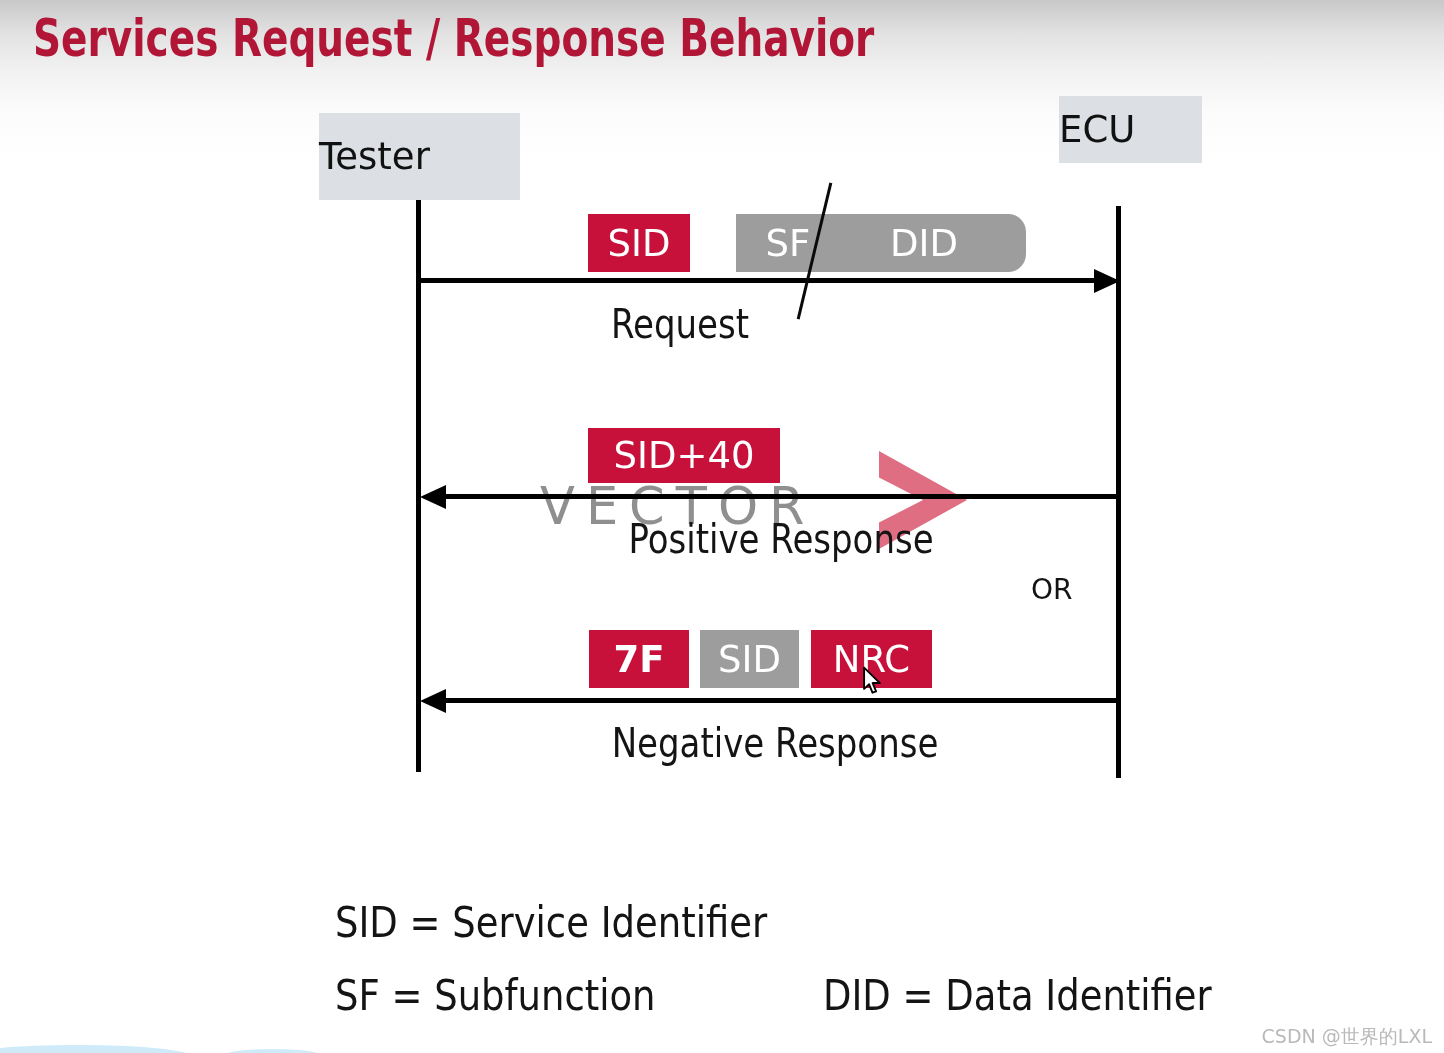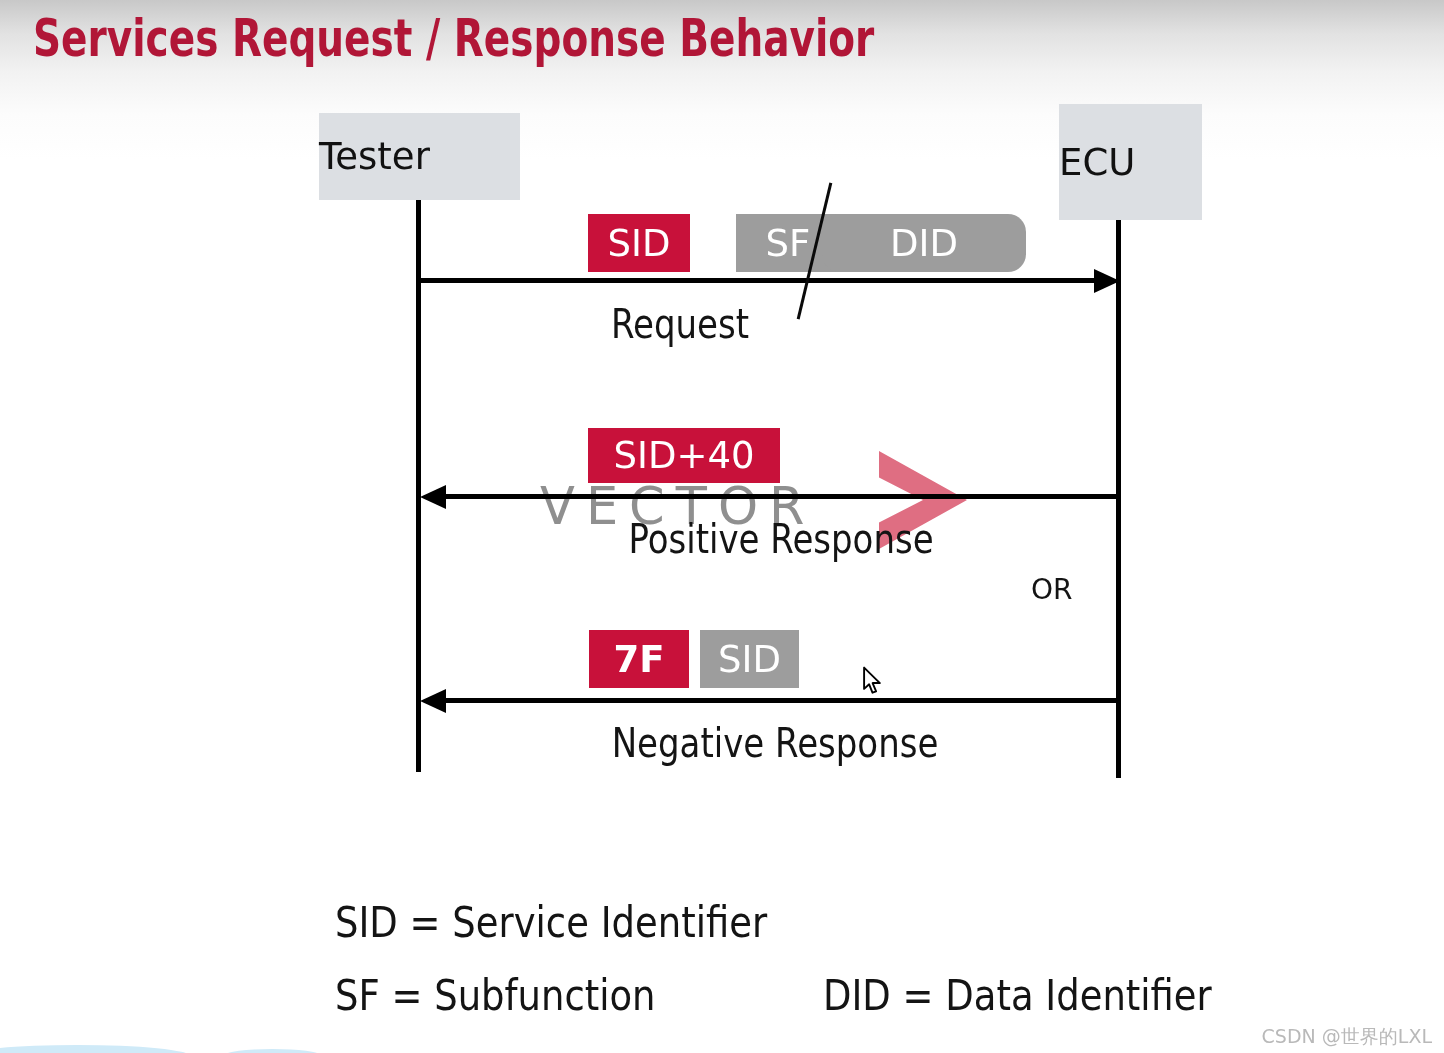--- a/index.html
+++ b/index.html
@@ -60,21 +60,21 @@
 </head>
 <body>
 
 <div class="slide">
 
   <div class="abs title">Services Request / Response Behavior</div>
 
   <div class="abs actor" style="left:319px;top:113px;width:201px;height:87px;">
     <span>Tester</span>
   </div>
-  <div class="abs actor" style="left:1059px;top:104px;width:143px;height:116px;">
+  <div class="abs actor" style="left:1059px;top:96px;width:143px;height:67px;">
     <span>ECU</span>
   </div>
 
   <div class="abs lifeline" style="left:416px;top:200px;height:572px;"></div>
   <div class="abs lifeline" style="left:1116px;top:206px;height:572px;"></div>
 
   <div class="abs wm-text" style="left:540px;top:477px;">VECTOR</div>
   <div class="abs wm-chevron" style="left:879px;top:451px;"></div>
 
   <div class="abs field red" style="left:588px;top:214px;width:102px;height:58px;">SID</div>
@@ -90,20 +90,21 @@
   <div class="abs field red" style="left:588px;top:428px;width:192px;height:55px;">SID+40</div>
 
   <div class="abs hline" style="left:444px;top:494px;width:674px;"></div>
   <div class="abs head-left" style="left:420px;top:485px;"></div>
   <div class="abs caption" style="left:581px;top:516px;width:400px;">Positive Response</div>
 
   <div class="abs or" style="left:1031px;top:573px;">OR</div>
 
   <div class="abs field red" style="left:589px;top:630px;width:100px;height:58px;font-weight:bold;">7F</div>
   <div class="abs field gray" style="left:700px;top:630px;width:99px;height:58px;">SID</div>
+  <div class="abs field red" style="left:811px;top:630px;width:121px;height:58px;">NRC</div>
 
   <div class="abs hline" style="left:444px;top:698px;width:674px;"></div>
   <div class="abs head-left" style="left:420px;top:689px;"></div>
   <div class="abs caption" style="left:575px;top:720px;width:400px;">Negative Response</div>
 
   <svg class="abs cursor" style="left:862px;top:666px;" width="20" height="30" viewBox="0 0 12 19">
     <path d="M1 1 L1 14.5 L4.2 11.6 L6.3 16.9 L8.6 16 L6.4 10.8 L11 10.8 Z" fill="#ffffff" stroke="#000000" stroke-width="1.2" stroke-linejoin="round"></path>
   </svg>
 
   <div class="abs legend-line" style="left:335px;top:898px;">SID = Service Identifier</div>

